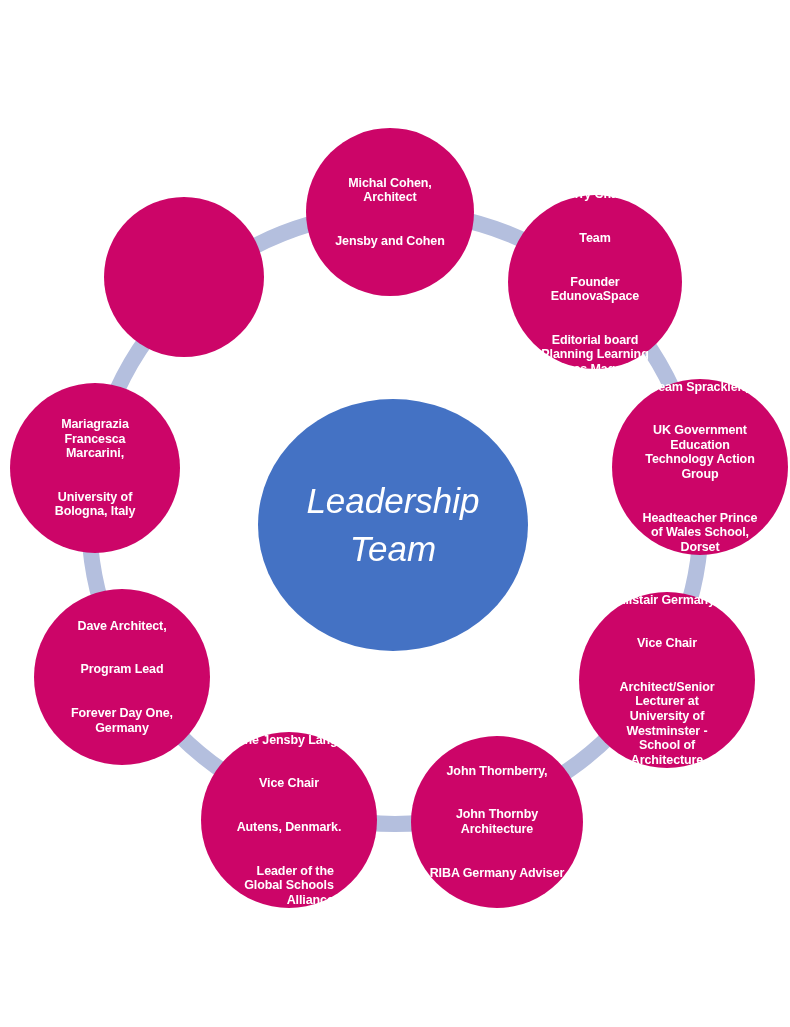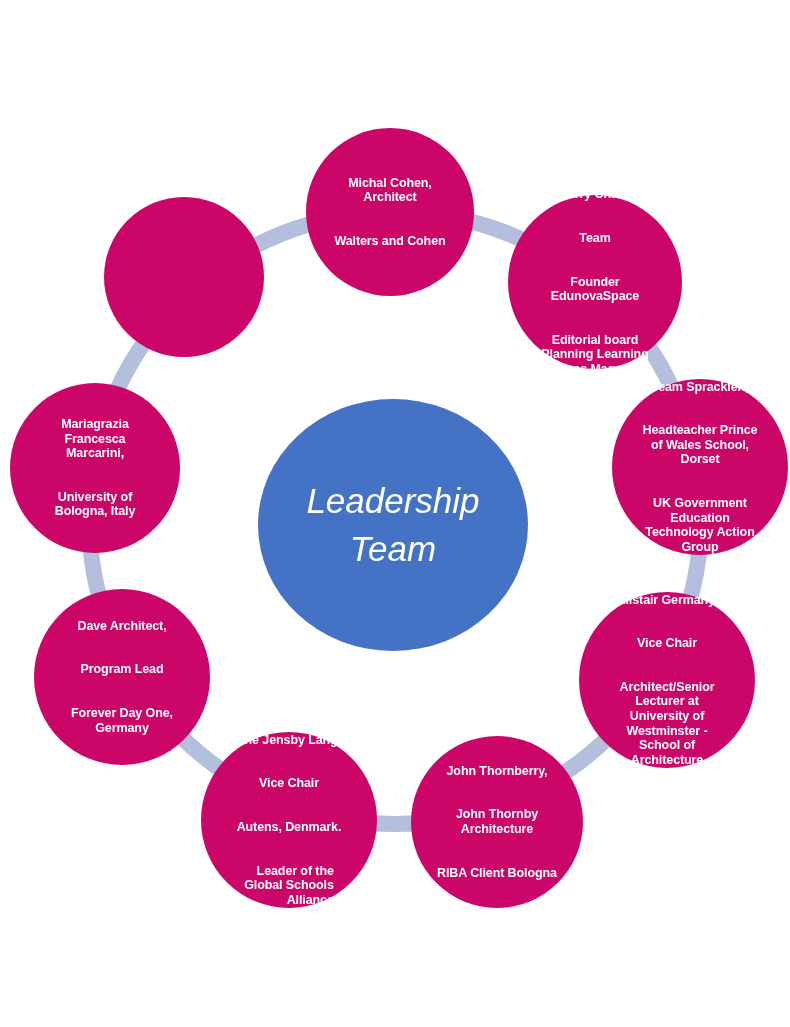--- a/index.html
+++ b/index.html
@@ -70,42 +70,42 @@
 <body>
 
 <div class="stage">
   <div class="ring" style="border-color: rgb(180, 191, 222);"></div>
   <div class="center-circle" style="background: rgb(68, 114, 196); font-style: italic;">
     <div class="center-label" style="color: rgb(255, 255, 255);">Leadership<br>Team</div>
   </div>
   <div id="members-layer">
       <div class="member" style="left: 306px; top: 128px; width: 168px; height: 168px; background: rgb(204, 5, 104); color: rgb(255, 255, 255);">
         <p>Michal Cohen,<br>Architect</p>
-        <p>Walters and Cohen</p>
+        <p>Jensby and Cohen</p>
       </div>
       <div class="member" style="left: 508px; top: 195px; width: 174px; height: 174px; background: rgb(204, 5, 104); color: rgb(255, 255, 255);">
         <p>Terry Chair,</p>
         <p>Team</p>
         <p>Founder<br>EdunovaSpace</p>
         <p>Editorial board<br>Planning Learning<br>Spaces Magazine</p>
       </div>
       <div class="member" style="left: 612px; top: 379px; width: 176px; height: 176px; background: rgb(204, 5, 104); color: rgb(255, 255, 255);">
         <p>Team Spracklen,</p>
+        <p>UK Government<br>Education<br>Technology Action<br>Group</p>
         <p>Headteacher Prince<br>of Wales School,<br>Dorset</p>
-        <p>UK Government<br>Education<br>Technology Action<br>Group</p>
       </div>
       <div class="member" style="left: 579px; top: 592px; width: 176px; height: 176px; background: rgb(204, 5, 104); color: rgb(255, 255, 255);">
         <p>Alistair Germany,</p>
         <p>Vice Chair</p>
         <p>Architect/Senior<br>Lecturer at<br>University of<br>Westminster -<br>School of<br>Architecture</p>
       </div>
       <div class="member" style="left: 411px; top: 736px; width: 172px; height: 172px; background: rgb(204, 5, 104); color: rgb(255, 255, 255);">
         <p>John Thornberry,</p>
         <p>John Thornby<br>Architecture</p>
-        <p>RIBA Client Bologna</p>
+        <p>RIBA Germany Adviser</p>
       </div>
       <div class="member" style="left: 201px; top: 732px; width: 176px; height: 176px; background: rgb(204, 5, 104); color: rgb(255, 255, 255); text-align: right;">
         <p>Lene Jensby Lange,</p>
         <p>Vice Chair</p>
         <p>Autens, Denmark.</p>
         <p>Leader of the<br>Global Schools<br>Alliance</p>
       </div>
       <div class="member" style="left: 34px; top: 589px; width: 176px; height: 176px; background: rgb(204, 5, 104); color: rgb(255, 255, 255);">
         <p>Dave Architect,</p>
         <p>Program Lead</p>

